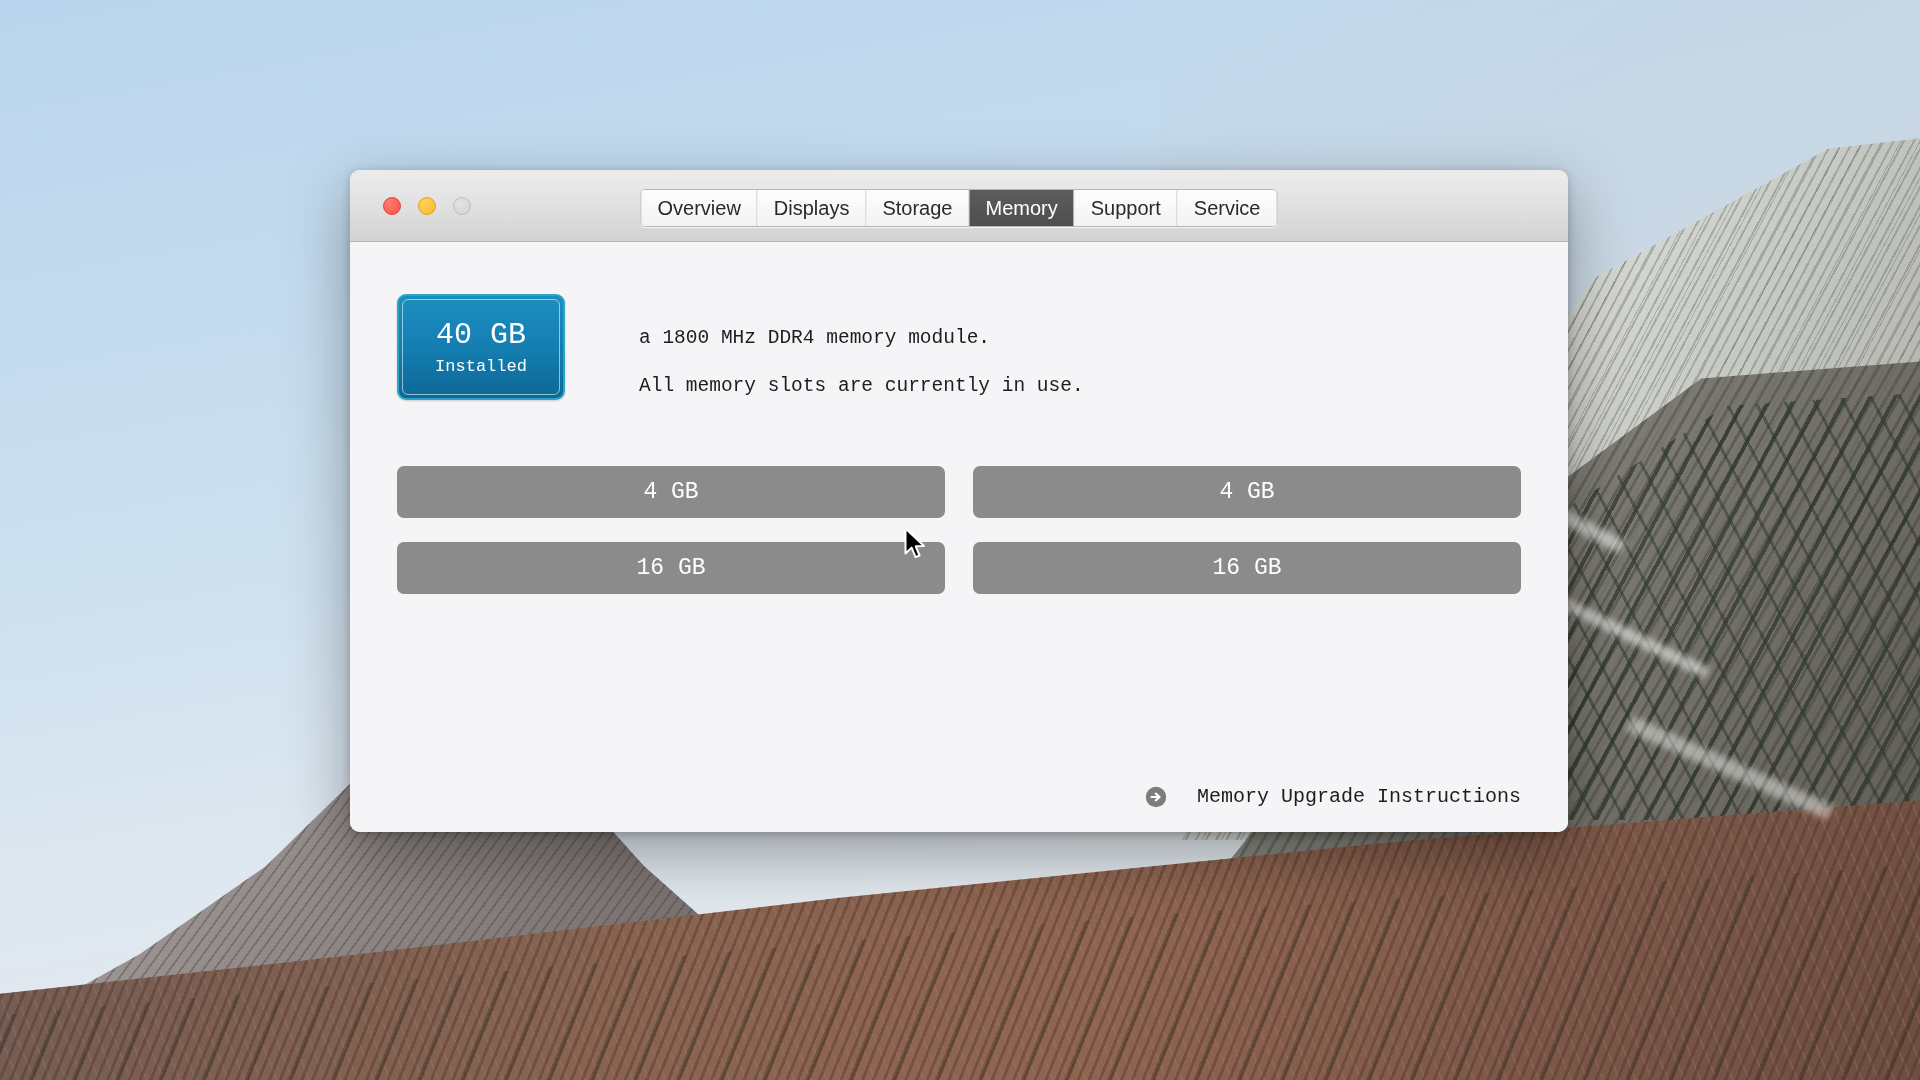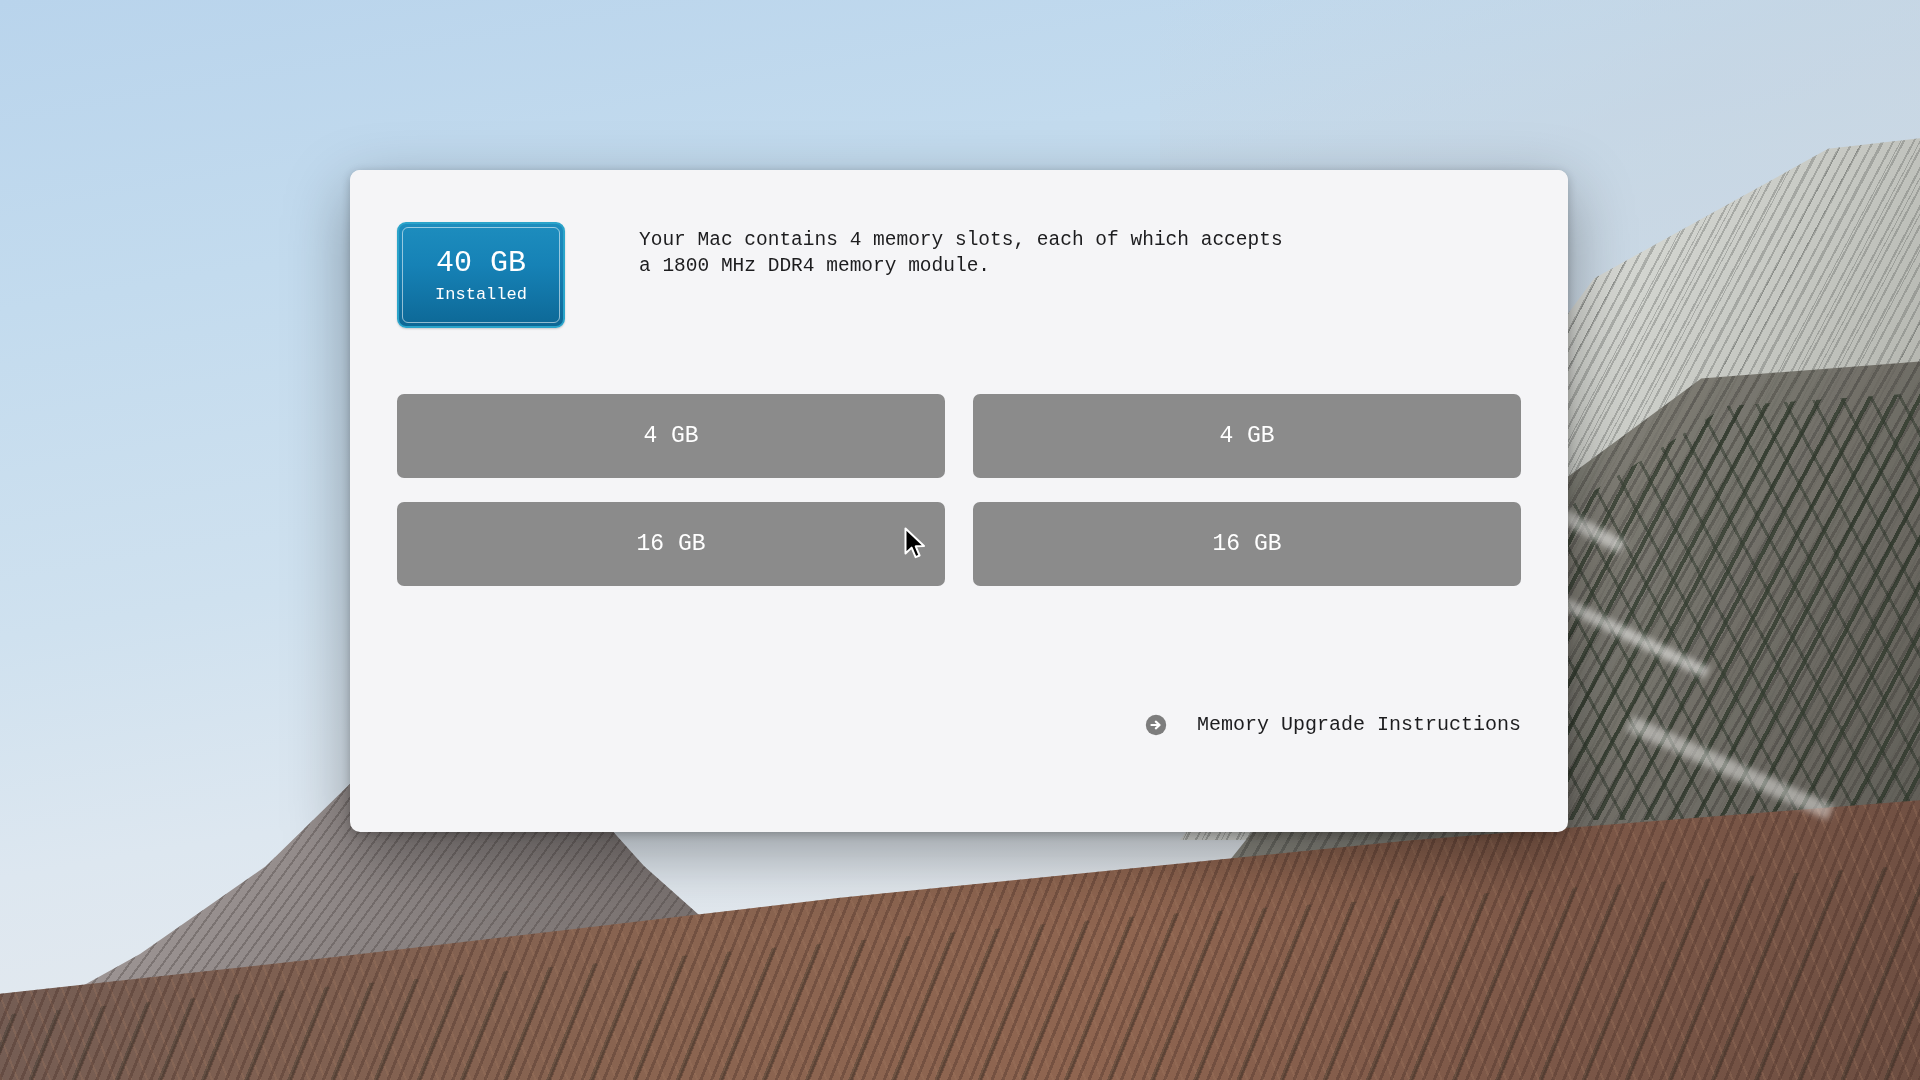--- a/index.html
+++ b/index.html
@@ -148,21 +148,21 @@
 
   .desc { margin-left:74px; padding-top:6px; }
   .desc p { font-size:19.5px; color:#1d1d1f; line-height:1.33; }
   .desc p.second { margin-top:22px; }
 
   .slots {
     display:grid; grid-template-columns:1fr 1fr; gap:24px 28px;
     padding:0 47px; margin-top:66px;
   }
   .slot {
-    height:84px; border-radius:7px; background:#8b8b8b;
+    height:52px; border-radius:7px; background:#8b8b8b;
     display:flex; align-items:center; justify-content:center;
     color:#ffffff; font-size:23px;
   }
 
   .footer {
     position:absolute; right:47px; bottom:24px;
     display:flex; align-items:center; gap:10px;
   }
   .arrow-circle { width:22px; height:22px; flex:none; }
   .footer-label { font-size:20px; color:#1d1d1f;margin-left:20px; }
@@ -183,35 +183,54 @@
   <div class="foreground"></div>
   <div class="foreground-trees"></div>
   <div class="snow-streak" style="left:1340px;top:470px;width:300px;height:14px;transform:rotate(28deg);"></div>
   <div class="snow-streak" style="left:1460px;top:610px;width:260px;height:12px;transform:rotate(26deg);"></div>
   <div class="snow-streak" style="left:1620px;top:760px;width:220px;height:16px;transform:rotate(24deg);opacity:.8;"></div>
   <div class="snow-streak" style="left:1180px;top:360px;width:200px;height:10px;transform:rotate(30deg);"></div>
 </div>
 
 <div id="window">
 
+  <div class="titlebar">
+
+    <div class="traffic">
+      <span class="light close"></span>
+      <span class="light min"></span>
+      <span class="light zoom"></span>
+    </div>
+
+    <div class="tabs">
+      <div class="tab">Overview</div>
+      <div class="tab">Displays</div>
+      <div class="tab">Storage</div>
+      <div class="tab active">Memory</div>
+      <div class="tab">Support</div>
+      <div class="tab">Service</div>
+    </div>
+
+  </div>
 
   <div class="content">
 
     <div class="top-row">
 
       <div class="badge">
         <div class="badge-size">40 GB</div>
         <div class="badge-label">Installed</div>
       </div>
 
       <div class="desc">
         <p>
-          <span>Your Mac contains 4 memory slots, each of which accepts</span><br>
+          <br>
           <span>a 1800 MHz DDR4 memory module.</span>
         </p>
+        <p class="second">All memory slots are currently in use.</p>
       </div>
 
     </div>
 
     <div class="slots">
       <div class="slot">4 GB</div>
       <div class="slot">4 GB</div>
       <div class="slot">16 GB</div>
       <div class="slot">16 GB</div>
     </div>

